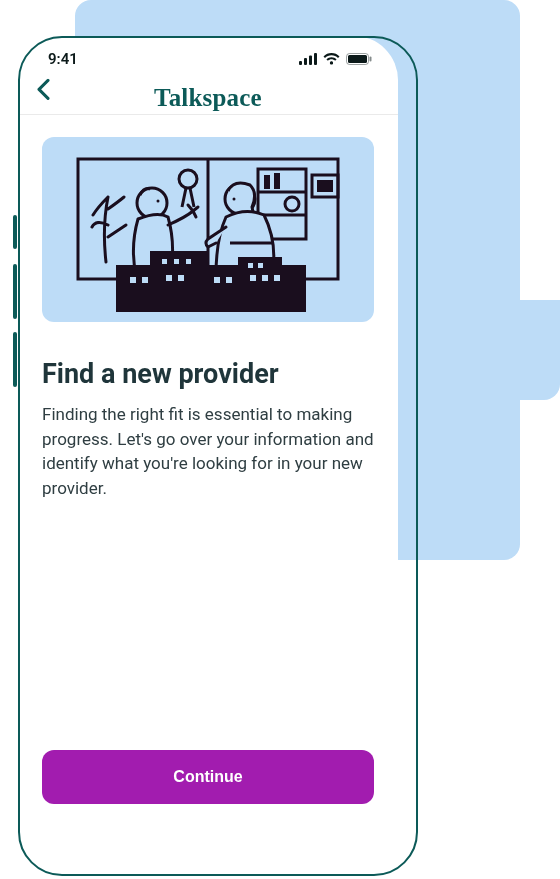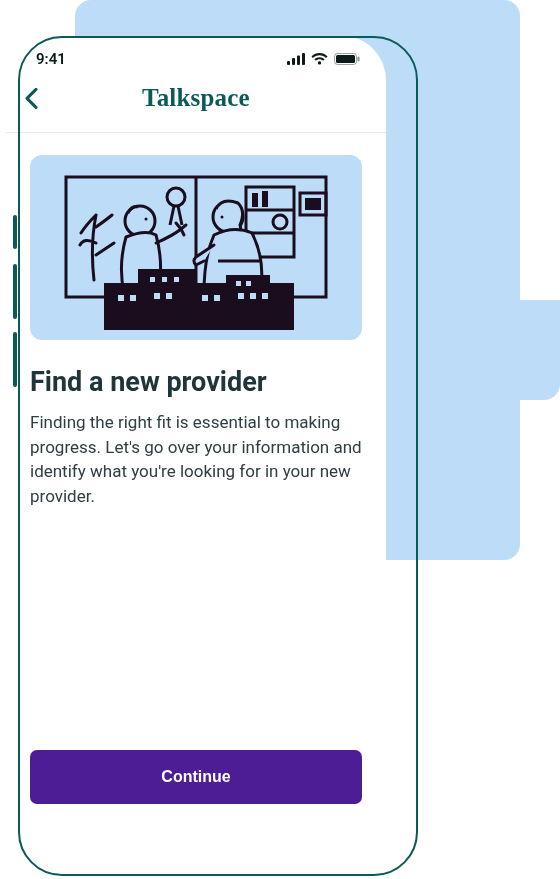--- a/index.html
+++ b/index.html
@@ -25,21 +25,21 @@
     width: 400px;
     height: 840px;
     border: 2.5px solid #0c5a58;
     border-radius: 44px;
     background: transparent;
     z-index: 3;
   }
   .phone-fill {
     position: absolute;
     top: 36px;
-    left: 6px;
+    left: 18px;
     width: 380px;
     height: 800px;
     border-radius: 44px;
     background: #ffffff;
     z-index: 2;
     overflow: hidden;
     display: flex;
     flex-direction: column;
   }
   .notch-side-btn {
@@ -63,21 +63,21 @@
     color: #0c1a1a;
   }
   .status-icons { display: flex; gap: 6px; align-items: center; }
   .signal, .wifi, .battery { display: inline-block; }
   .signal svg, .wifi svg, .battery svg { display: block; }
 
   
   .header {
     display: flex;
     align-items: flex-end;
-    padding: 10px 18px 20px 18px;
+    padding: 10px 18px 2px 18px;
     border-bottom: 1px solid #eaeaea;
     position: relative;
   }
   .back-btn {
     position: absolute;
     left: 18px;
     top: 50%;
     transform: translateY(-60%);
     color: #0c5a58;
     cursor: pointer;
@@ -104,37 +104,37 @@
     border-radius: 12px;
     height: 185px;
     display: flex;
     align-items: flex-end;
     justify-content: center;
     padding: 10px 14px;
     overflow: hidden;
   }
   .hero svg { width: 100%; height: 100%; }
   .title {
-    margin-top: 26px;
+    margin-top: 36px;
     font-size: 27px;
     font-weight: 700;
     color: #1f353a;
   }
   .body-text {
     margin-top: 12px;
     font-size: 17px;
     line-height: 1.45;
     color: #2f3e42;
   }
   .spacer { flex: 1; }
   .cta {
-    background: #4c1d95;
+    background: #a21caf;
     color: #fff;
     border: none;
-    border-radius: 7px;
+    border-radius: 12px;
     padding: 18px;
     font-size: 16px;
     font-weight: 600;
     cursor: pointer;
     margin-bottom: 10px;
   }
 </style>
 </head>
 <body>
 

